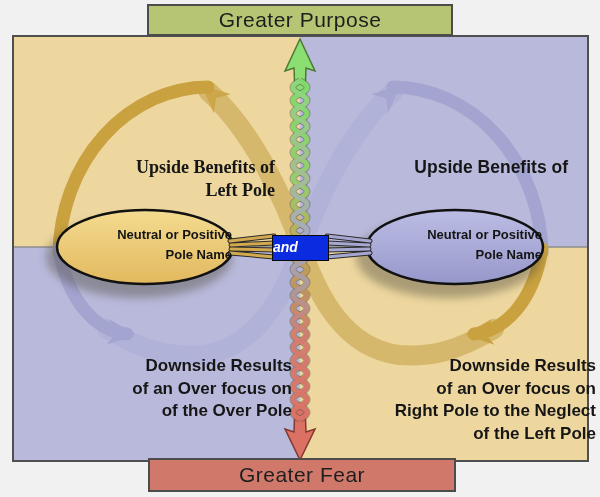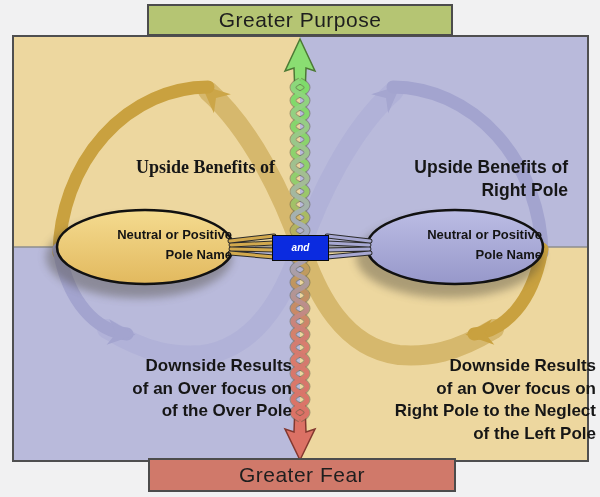--- a/index.html
+++ b/index.html
@@ -15,21 +15,21 @@
   .tl{left:23px;top:121px;width:240px;font-family:"Liberation Serif",serif;font-size:18px;line-height:23px;}
   .tr{left:316px;top:121px;width:240px;font-size:17.5px;line-height:23px;}
   .bl{left:20px;top:320px;width:260px;font-size:17px;line-height:22.5px;}
   .br{left:324px;top:320px;width:260px;font-size:17px;line-height:22.5px;}
   .poletext{position:absolute;width:174px;text-align:right;color:#141414;font-weight:bold;
             font-size:13px;line-height:20px;z-index:3;}
   .pole-left{left:46px;top:190px;}
   .pole-right{left:356px;top:190px;}
   .and-box{position:absolute;left:260px;top:200px;width:57px;height:26px;box-sizing:border-box;
            background:#0b2be0;border:1.5px solid #0a0a0a;color:#ffffff;font-weight:bold;
-           font-style:italic;font-size:10px;text-align:center;line-height:23px;z-index:4;}
+           font-style:italic;font-size:14px;line-height:23px;z-index:4;}
 </style>
 </head>
 <body>
 
 <div class="stage">
 
   <div class="banner purpose-box">
     <span>Greater Purpose</span>
   </div>
 
@@ -107,24 +107,24 @@
         <path fill="none" stroke="#5c5c44" stroke-width="7" opacity="0.5" d="M 288 46 Q 274 52.5 288 59 Q 302 65.5 288 72 Q 274 78.5 288 85 Q 302 91.5 288 98 Q 274 104.5 288 111 Q 302 117.5 288 124 Q 274 130.5 288 137 Q 302 143.5 288 150 Q 274 156.5 288 163 Q 302 169.5 288 176 Q 274 182.5 288 189 Q 302 195.5 288 202 Q 274 208.5 288 215 Q 302 221.5 288 228 Q 274 234.5 288 241 Q 302 247.5 288 254 Q 274 260.5 288 267 Q 302 273.5 288 280 Q 274 286.5 288 293 Q 302 299.5 288 306 Q 274 312.5 288 319 Q 302 325.5 288 332 Q 274 338.5 288 345 Q 302 351.5 288 358 Q 274 364.5 288 371 Q 302 377.5 288 384"></path>
         <path fill="none" stroke="url(#g1)" stroke-width="5" d="M 288 46 Q 302 52.5 288 59 Q 274 65.5 288 72 Q 302 78.5 288 85 Q 274 91.5 288 98 Q 302 104.5 288 111 Q 274 117.5 288 124 Q 302 130.5 288 137 Q 274 143.5 288 150 Q 302 156.5 288 163 Q 274 169.5 288 176 Q 302 182.5 288 189 Q 274 195.5 288 202 Q 302 208.5 288 215 Q 274 221.5 288 228 Q 302 234.5 288 241 Q 274 247.5 288 254 Q 302 260.5 288 267 Q 274 273.5 288 280 Q 302 286.5 288 293 Q 274 299.5 288 306 Q 302 312.5 288 319 Q 274 325.5 288 332 Q 302 338.5 288 345 Q 274 351.5 288 358 Q 302 364.5 288 371 Q 274 377.5 288 384"></path>
         <path fill="none" stroke="url(#g2)" stroke-width="5" d="M 288 46 Q 274 52.5 288 59 Q 302 65.5 288 72 Q 274 78.5 288 85 Q 302 91.5 288 98 Q 274 104.5 288 111 Q 302 117.5 288 124 Q 274 130.5 288 137 Q 302 143.5 288 150 Q 274 156.5 288 163 Q 302 169.5 288 176 Q 274 182.5 288 189 Q 302 195.5 288 202 Q 274 208.5 288 215 Q 302 221.5 288 228 Q 274 234.5 288 241 Q 302 247.5 288 254 Q 274 260.5 288 267 Q 302 273.5 288 280 Q 274 286.5 288 293 Q 302 299.5 288 306 Q 274 312.5 288 319 Q 302 325.5 288 332 Q 274 338.5 288 345 Q 302 351.5 288 358 Q 274 364.5 288 371 Q 302 377.5 288 384"></path>
       </g>
 
       <rect x="1" y="1" width="575" height="425" fill="none" stroke="#4f4f50" stroke-width="2"></rect>
     </svg>
 
     <div class="qtext tl">
       <div>Upside Benefits of</div>
+      <div>Left Pole</div>
     </div>
     <div class="qtext tr">
       <div>Upside Benefits of</div>
-      <div>Right Pole</div>
     </div>
     <div class="qtext bl">
       <div>Downside Results</div>
       <div>of an Over focus on</div>
       <div>of the Over Pole</div>
     </div>
     <div class="qtext br">
       <div>Downside Results</div>
       <div>of an Over focus on</div>
       <div>Right Pole to the Neglect</div>

